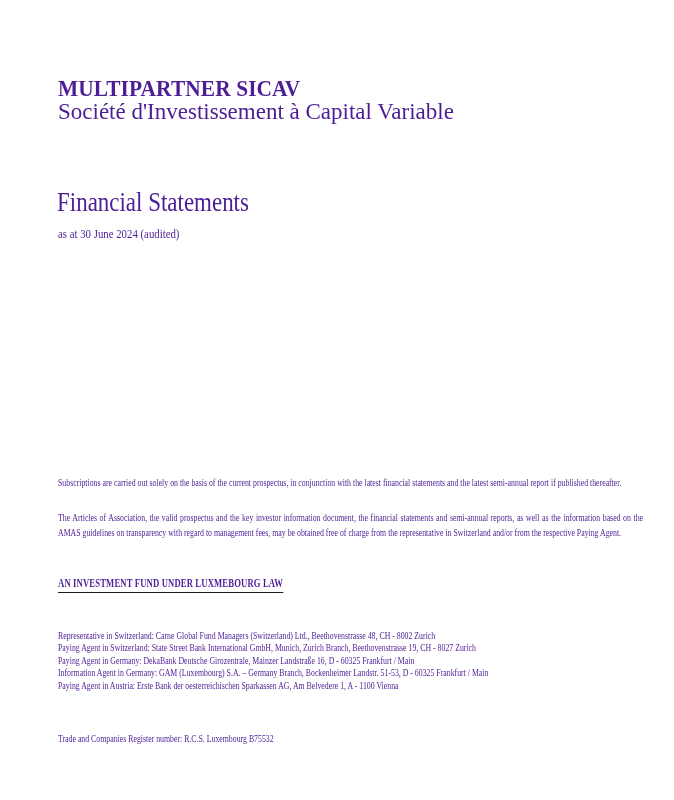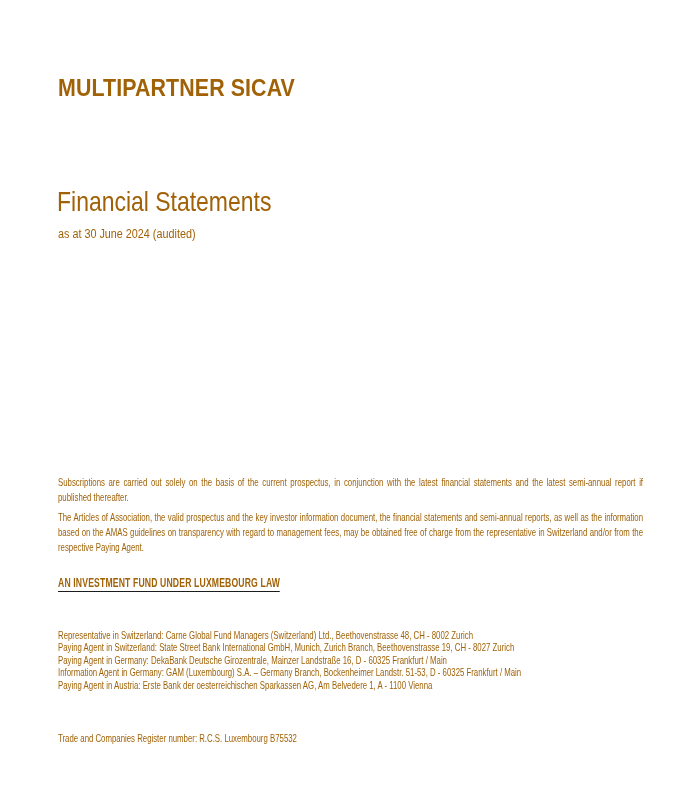--- a/index.html
+++ b/index.html
@@ -5,22 +5,22 @@
   html, body {
     margin: 0;
     padding: 0;
     background: #ffffff;
   }
   .page {
     position: relative;
     width: 674px;
     height: 800px;
     background: #ffffff;
-    font-family: Liberation Sans, sans-serif;
-    color: #a16207;
+    font-family: Liberation Serif, serif;
+    color: #4c1d95;
     overflow: hidden;
   }
   .abs { position: absolute; }
   
   .cond { transform: scaleX(0.71); transform-origin: 0 0; }
 
   .doc-title {
     left: 58px; top: 77px;
     font-size: 23px;
     font-weight: bold;
@@ -86,20 +86,21 @@
     white-space: nowrap;
   }
 </style>
 </head>
 <body>
 
 <div class="page">
 
   <div class="abs doc-title">MULTIPARTNER SICAV</div>
 
+  <div class="abs doc-subtitle">Société d'Investissement à Capital Variable</div>
 
   <div class="abs report-title">Financial Statements</div>
 
   <div class="abs report-subtitle">as at 30 June 2024 (audited)</div>
 
   <p class="abs cond body-par par-1">Subscriptions are carried out solely on the basis of the current prospectus, in conjunction with the latest financial statements and the latest semi-annual report if published thereafter.</p>
 
   <p class="abs cond body-par par-2">The Articles of Association, the valid prospectus and the key investor information document, the financial statements and semi-annual reports, as well as the information based on the AMAS guidelines on transparency with regard to management fees, may be obtained free of charge from the representative in Switzerland and/or from the respective Paying Agent.</p>
 
   <div class="abs law-heading">

